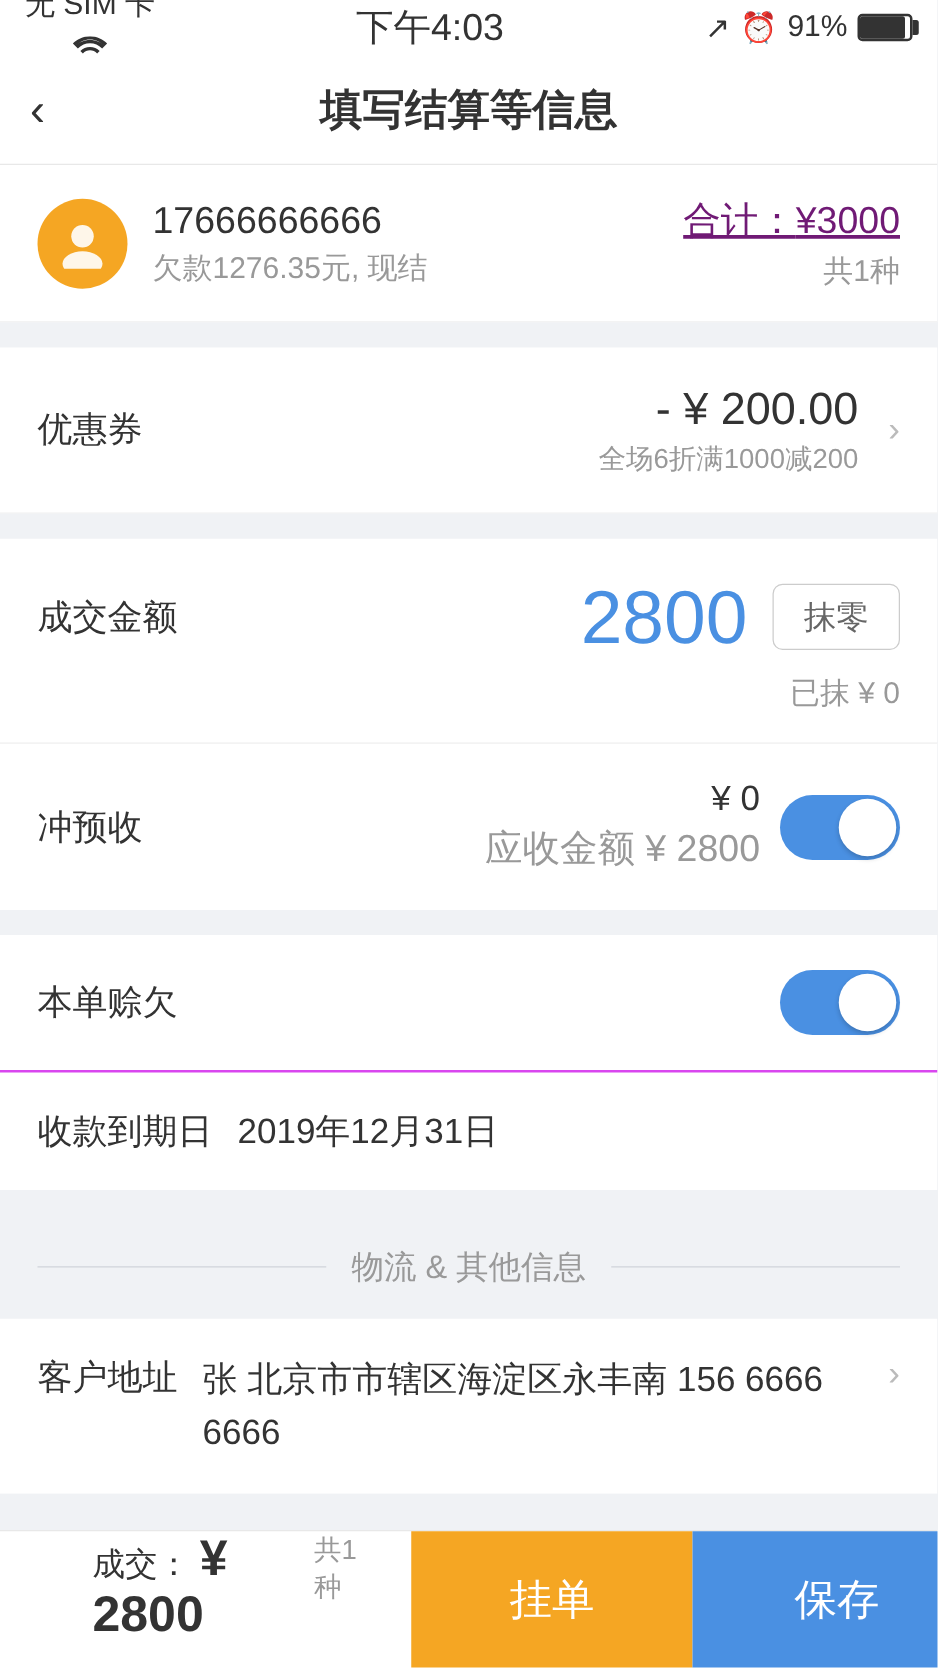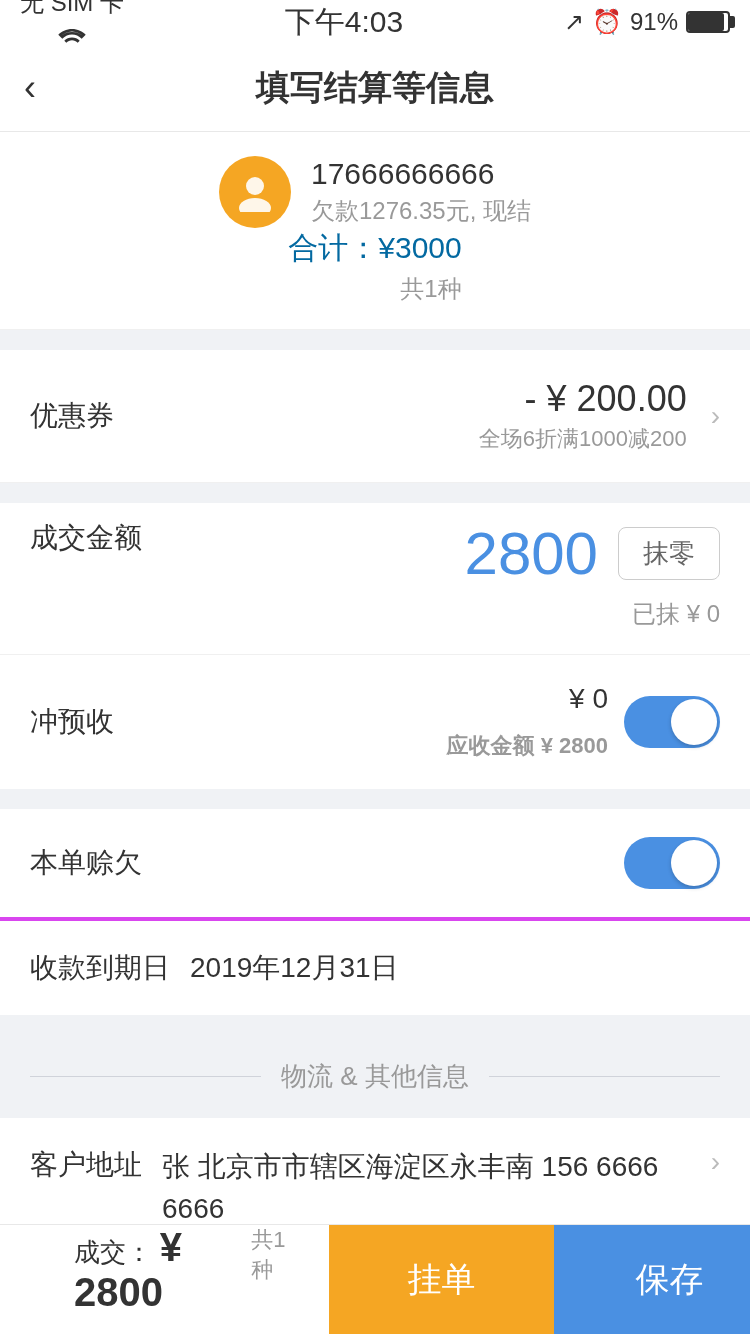--- a/index.html
+++ b/index.html
@@ -54,40 +54,40 @@
       position: absolute; left: 24px;
       font-size: 36px; color: #333; cursor: pointer;
     }
     .nav-title { font-size: 34px; font-weight: 600; color: #333; }
 
     
     .content { padding-bottom: 120px; }
 
     
     .white-section {
-      background: #fff; margin-bottom: 0; flex-direction: column;
+      background: #fff; margin-bottom: 0;
     }
 
     
     .customer-row {
       background: #fff;
       display: flex; align-items: center; justify-content: space-between;
       padding: 24px 30px;
       border-bottom: 1px solid #f0f0f0;
     }
     .customer-left { display: flex; align-items: center; gap: 20px; }
     .avatar {
       width: 72px; height: 72px; border-radius: 50%; background: #f5a623;
       display: flex; align-items: center; justify-content: center;
       color: #fff; font-size: 36px;
     }
     .customer-info .name { font-size: 30px; font-weight: 500; color: #333; }
     .customer-info .sub { font-size: 24px; color: #999; margin-top: 4px; }
     .customer-right { text-align: right; }
-    .total-amount { font-size: 30px; color: #0369a1; }
+    .total-amount { font-size: 30px; color: #701a75; text-decoration: underline; }
     .total-count { font-size: 24px; color: #999; margin-top: 4px; }
 
     
     .gap { height: 20px; background: #f0f2f5; }
 
     
     .row-item {
       background: #fff;
       display: flex; align-items: center; justify-content: space-between;
       padding: 28px 30px;
@@ -96,22 +96,22 @@
     .row-label { font-size: 28px; color: #333; }
     .row-right { display: flex; align-items: center; gap: 16px; }
     .discount-value { font-size: 36px; color: #333; font-weight: 500; text-align: right; }
     .discount-sub { font-size: 22px; color: #999; text-align: right; margin-top: 4px; }
 
     .chevron-right { color: #bbb; font-size: 28px; margin-left: 8px; }
 
     
     .amount-section { background: #fff; }
     .amount-row {
-      display: flex; justify-content: space-between;
-      padding: 16px 30px 10px;
+      display: flex; align-items: center; justify-content: space-between;
+      padding: 28px 30px 10px;
     }
     .amount-number { font-size: 60px; color: #4a90e2; font-weight: 500; }
     .round-btn {
       border: 1px solid #ccc; border-radius: 8px; padding: 8px 24px;
       font-size: 26px; color: #666; background: #fff;
     }
     .amount-sub-row {
       display: flex; justify-content: flex-end;
       padding: 0 30px 24px;
       font-size: 24px; color: #999;
@@ -120,21 +120,21 @@
     
     .advance-row {
       background: #fff;
       display: flex; align-items: center; justify-content: space-between;
       padding: 28px 30px;
       border-top: 1px solid #f0f0f0;
     }
     .advance-right { display: flex; align-items: center; gap: 16px; }
     .advance-values { text-align: right; }
     .advance-main { font-size: 28px; color: #333; }
-    .advance-sub { font-size: 22px; color: #999; margin-top: 16px; font-weight: bold; }
+    .advance-sub { font-size: 30px; color: #999; margin-top: 4px; }
 
     
     .toggle {
       width: 96px; height: 52px; border-radius: 26px; background: #4a90e2;
       position: relative; cursor: pointer;
     }
     .toggle-knob {
       width: 46px; height: 46px; border-radius: 50%; background: #fff;
       position: absolute; top: 3px; right: 3px;
       box-shadow: 0 2px 4px rgba(0,0,0,0.2);
@@ -147,21 +147,21 @@
       background: #fff;
       display: flex; align-items: center; justify-content: space-between;
       padding: 28px 30px;
     }
 
     
     .due-row {
       background: #fff;
       display: flex; align-items: center;
       padding: 28px 30px;
-      border-top: 4px solid #d946ef;
+      border-top: 2px solid #d946ef;
     }
     .due-label { font-size: 28px; color: #333; margin-right: 20px; }
     .due-value { font-size: 28px; color: #333; }
 
     
     .logistics-divider {
       background: #f0f2f5;
       display: flex; align-items: center; justify-content: center;
       padding: 24px 30px;
       gap: 20px;

